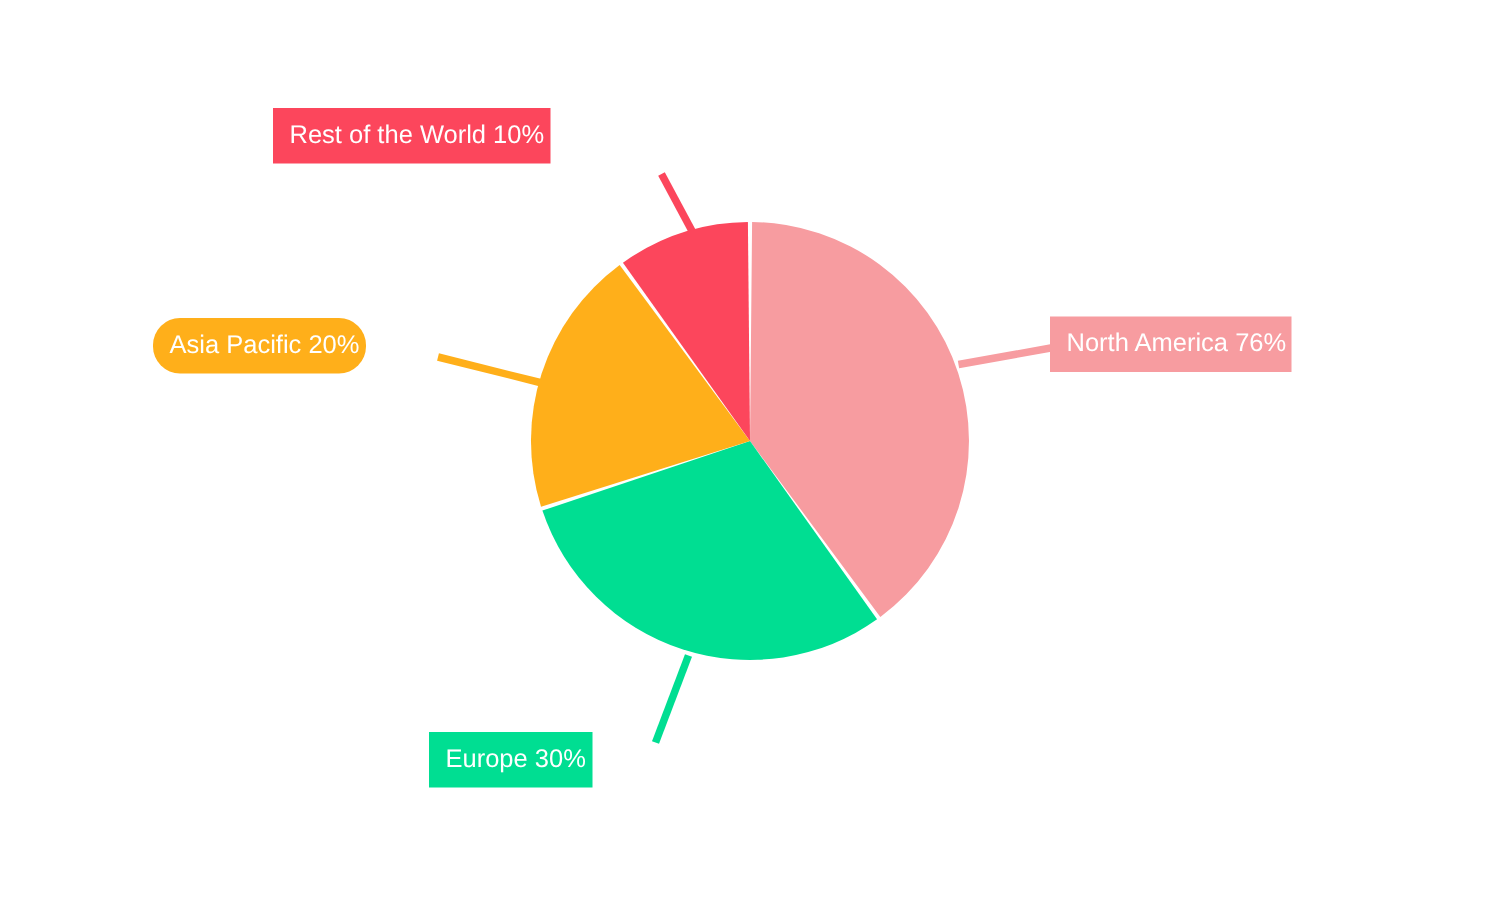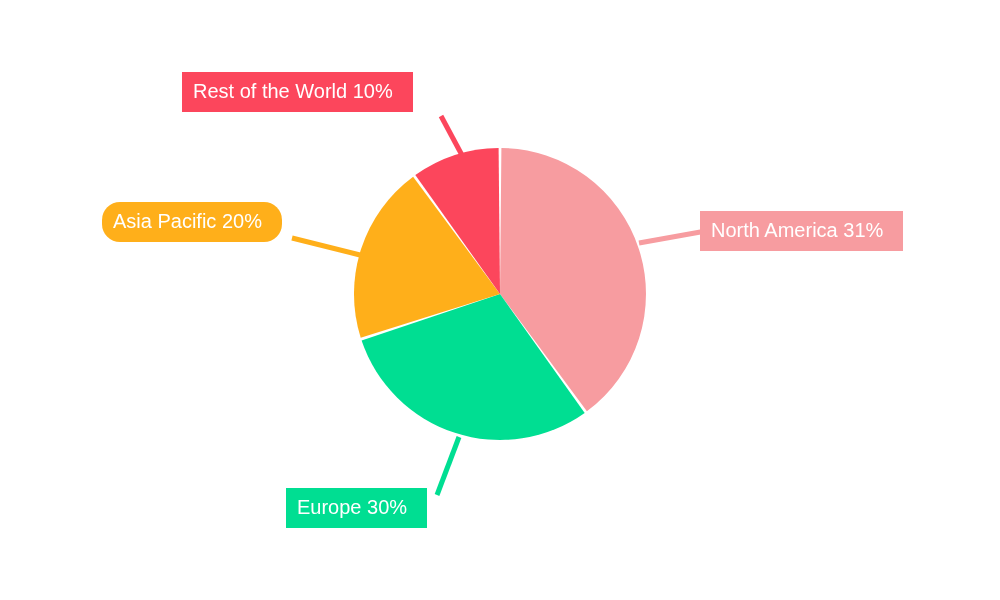--- a/index.html
+++ b/index.html
@@ -23,38 +23,38 @@
     position: absolute;
     left: 0;
     top: 0;
     width: 1000px;
     height: 600px;
     display: block;
   }
   .slice-label {
     position: absolute;
     color: #ffffff;
-    font-size: 20px;
+    font-size: 17px;
     line-height: 1;
     font-family: "Liberation Sans", sans-serif;
     white-space: nowrap;
-    padding: 9px 20px 11px 11px;
+    padding: 9px 4px 11px 11px;
     box-sizing: border-box;
   }
   .label-north-america {
     left: 700px;
     top: 211px;
   }
   .label-europe {
     left: 286px;
     top: 488px;
   }
   .label-asia-pacific {
     left: 102px;
-    top: 202px;
+    top: 212px;
     border-radius: 18px;
   }
   .label-rest-of-world {
     left: 182px;
     top: 72px;
   }
 </style>
 </head>
 <body>
 
@@ -70,21 +70,21 @@
     <path d="M 501.4 148.0 A 146 146 0 0 1 586.9 411.3 L 500 294 Z" fill="#F79CA0"></path>
 
     <path d="M 584.7 412.9 A 146 146 0 0 1 361.6 340.4 L 500 294 Z" fill="#00DE92"></path>
 
     <path d="M 360.7 337.8 A 146 146 0 0 1 413.1 176.7 L 500 294 Z" fill="#FFAF1A"></path>
 
     <path d="M 415.3 175.1 A 146 146 0 0 1 498.6 148.0 L 500 294 Z" fill="#FC465C"></path>
 
   </svg>
 
-  <div class="slice-label label-north-america" style="background: rgb(247, 156, 160); color: rgb(255, 255, 255);">North America 31%</div>
+  <div class="slice-label label-north-america" style="background: rgb(247, 156, 160); color: rgb(255, 255, 255);">North America 76%</div>
 
   <div class="slice-label label-europe" style="background: rgb(0, 222, 146); color: rgb(255, 255, 255);">Europe 30%</div>
 
   <div class="slice-label label-asia-pacific" style="background: rgb(255, 175, 26); color: rgb(255, 255, 255);">Asia Pacific 20%</div>
 
   <div class="slice-label label-rest-of-world" style="background: rgb(252, 70, 92); color: rgb(255, 255, 255);">Rest of the World 10%</div>
 
 </div>
 
 </body></html>

